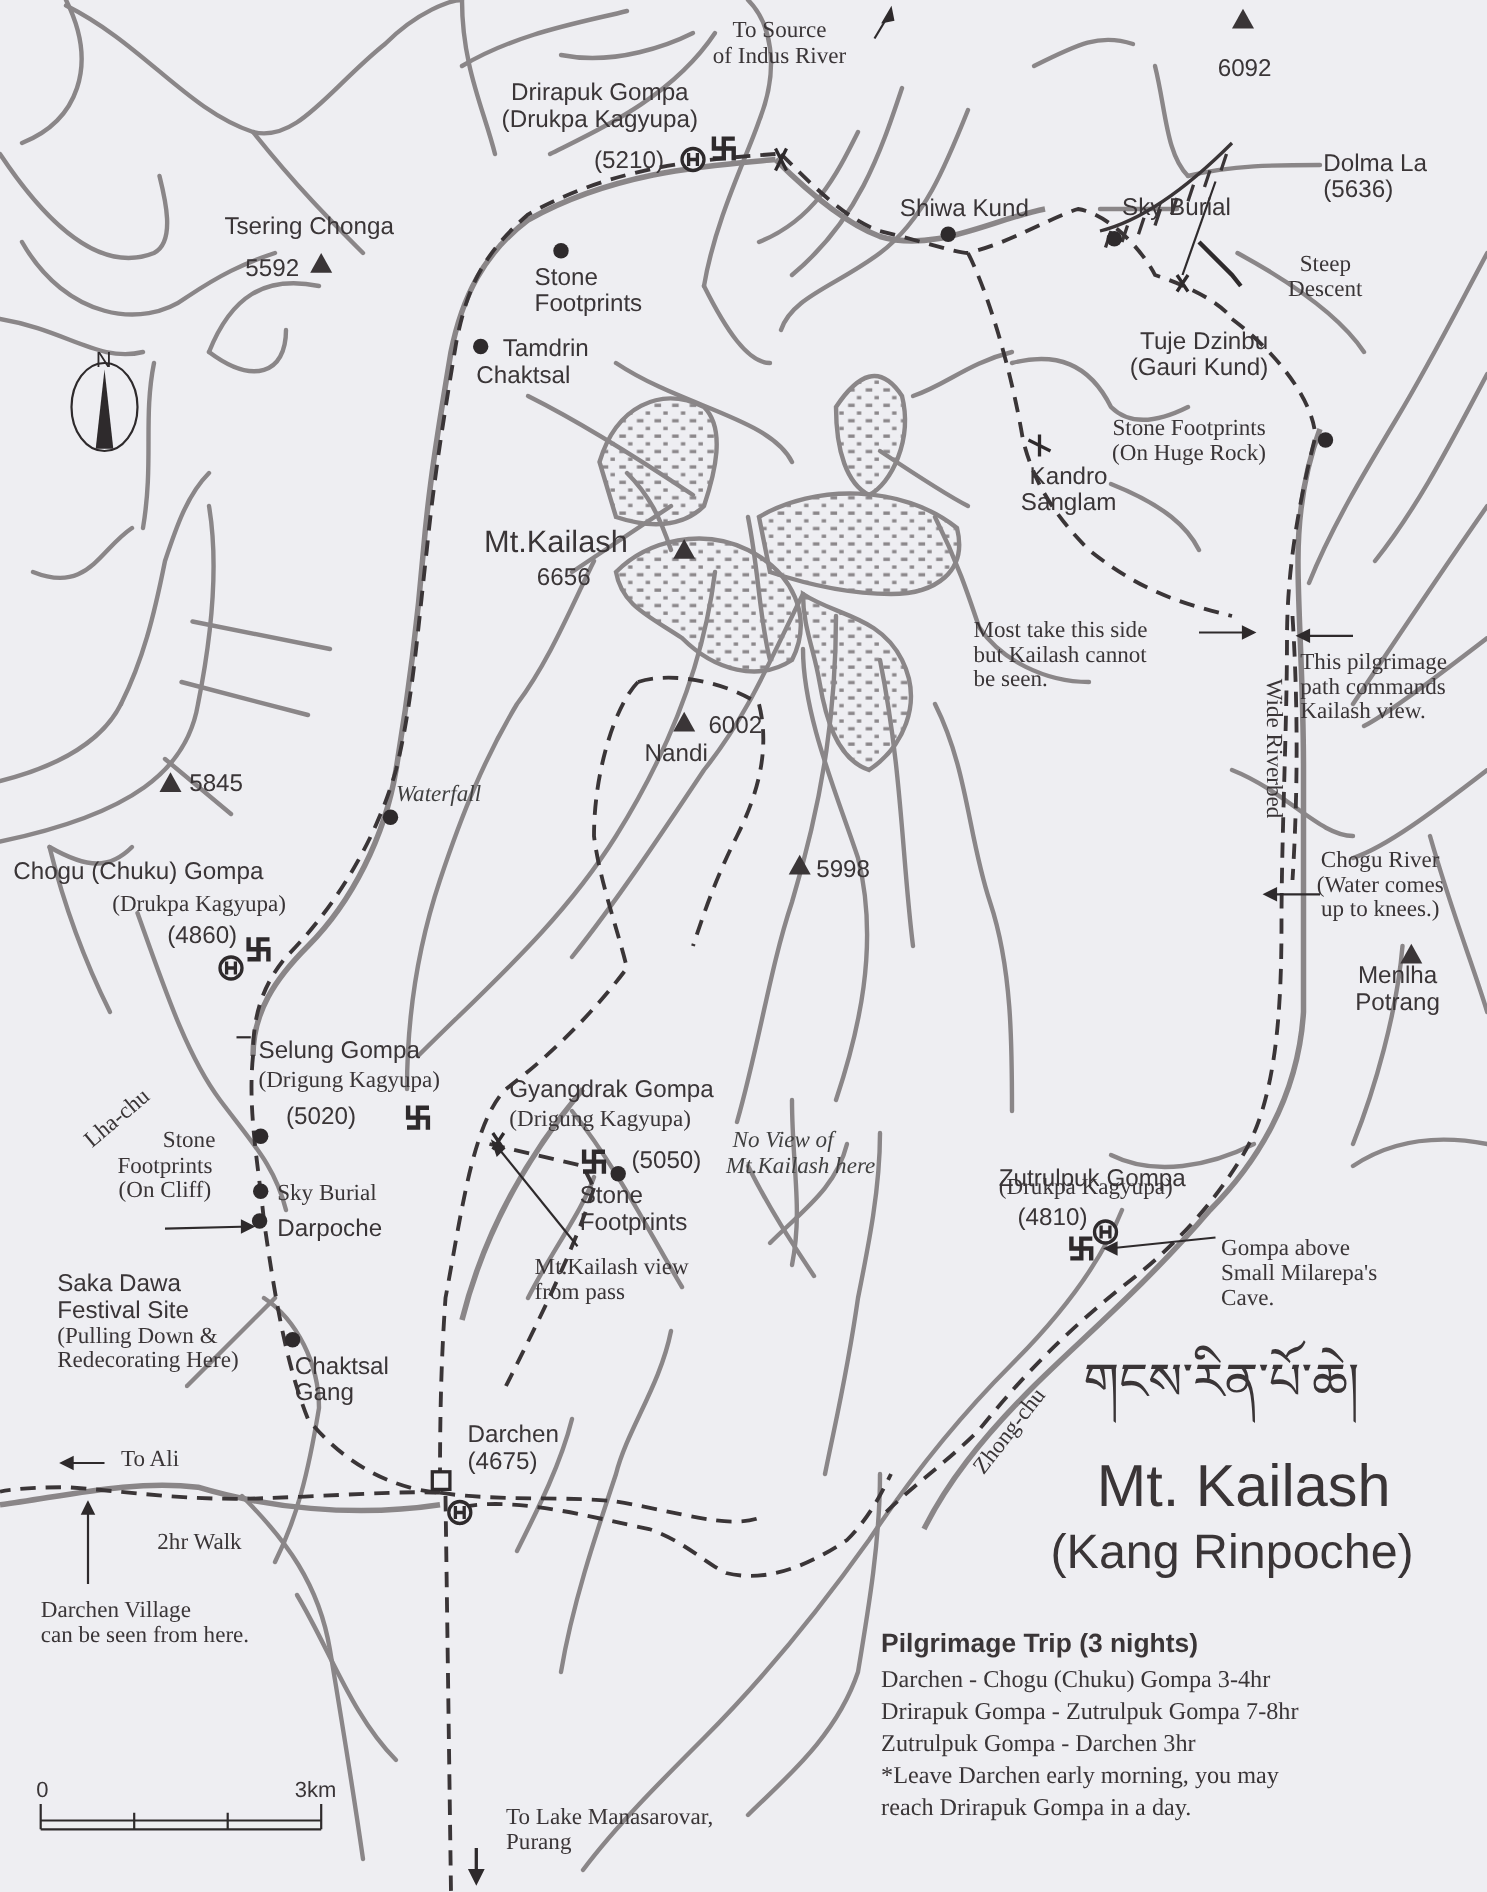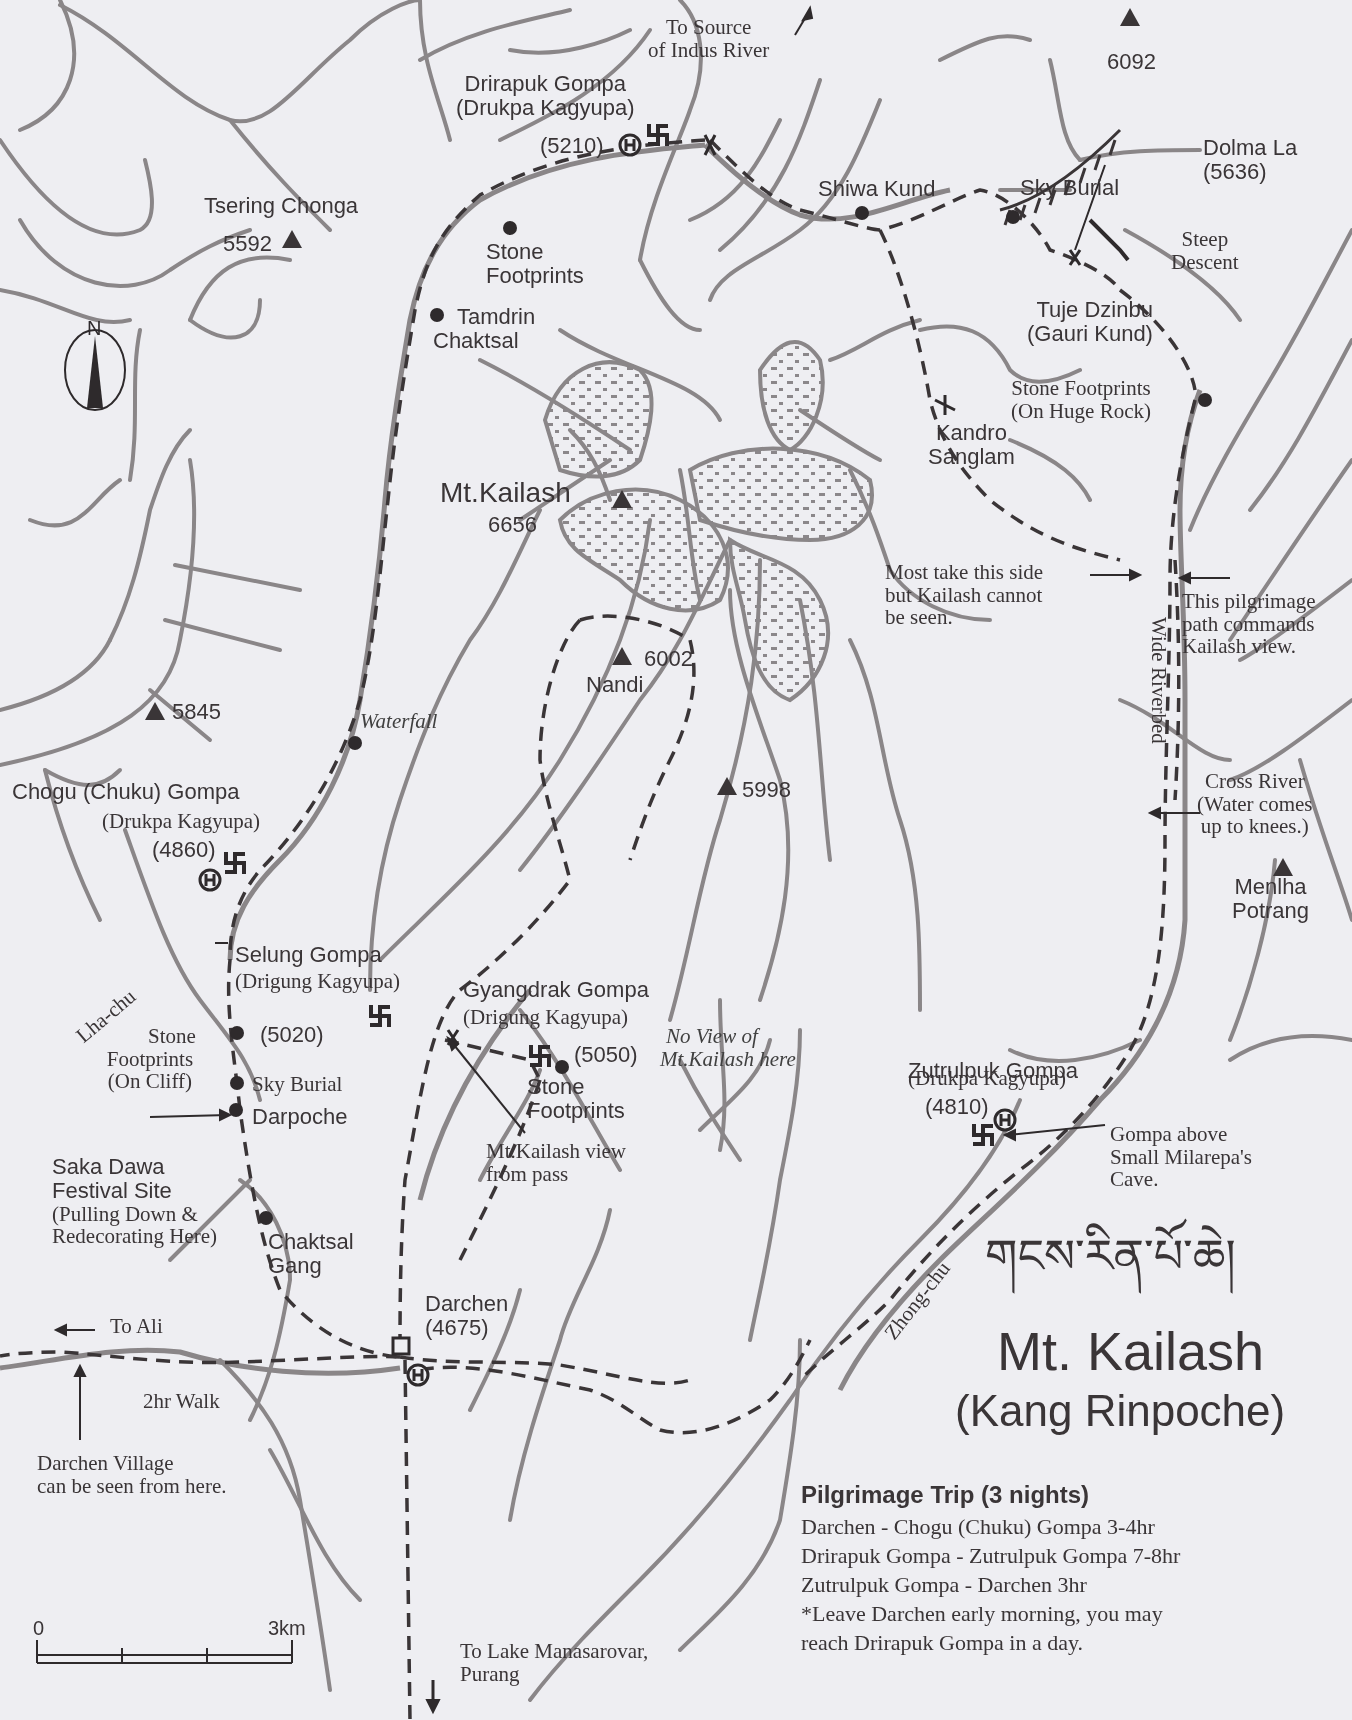--- a/index.html
+++ b/index.html
@@ -306,37 +306,37 @@
 
 <div class="lbl sans" style="left:644px;top:647px;">6002</div>
 <div class="lbl sans" style="left:586px;top:673px;">Nandi</div>
 
 <div class="lbl sans" style="left:172px;top:700px;">5845</div>
 <div class="lbl ital" style="left:360px;top:710px;">Waterfall</div>
 
 <div class="lbl sans" style="left:742px;top:778px;">5998</div>
 
 <div class="lbl serif" style="left:1197px;top:770px;text-align:center;">
-  <div>Cross River</div>
+  <div>Chogu River</div>
   <div>(Water comes</div>
   <div>up to knees.)</div>
 </div>
 
 <div class="lbl sans" style="left:12px;top:780px;">Chogu (Chuku) Gompa</div>
 <div class="lbl serif" style="left:102px;top:810px;">(Drukpa Kagyupa)</div>
 <div class="lbl sans" style="left:152px;top:838px;">(4860)</div>
 
 <div class="lbl sans" style="left:1232px;top:875px;text-align:center;">
   <div>Menlha</div>
   <div>Potrang</div>
 </div>
 
 <div class="lbl sans" style="left:235px;top:943px;">Selung Gompa</div>
 <div class="lbl serif" style="left:235px;top:970px;">(Drigung Kagyupa)</div>
-<div class="lbl sans" style="left:260px;top:1003px;margin-top:20px;">(5020)</div>
+<div class="lbl sans" style="left:260px;top:1003px;">(5020)</div>
 
 <div class="lbl sans" style="left:463px;top:978px;">Gyangdrak Gompa</div>
 <div class="lbl serif" style="left:463px;top:1006px;">(Drigung Kagyupa)</div>
 <div class="lbl sans" style="left:574px;top:1043px;">(5050)</div>
 
 <div class="lbl ital" style="left:660px;top:1025px;">
   <div style="padding-left:6px;">No View of</div>
   <div>Mt.Kailash here</div>
 </div>
 

